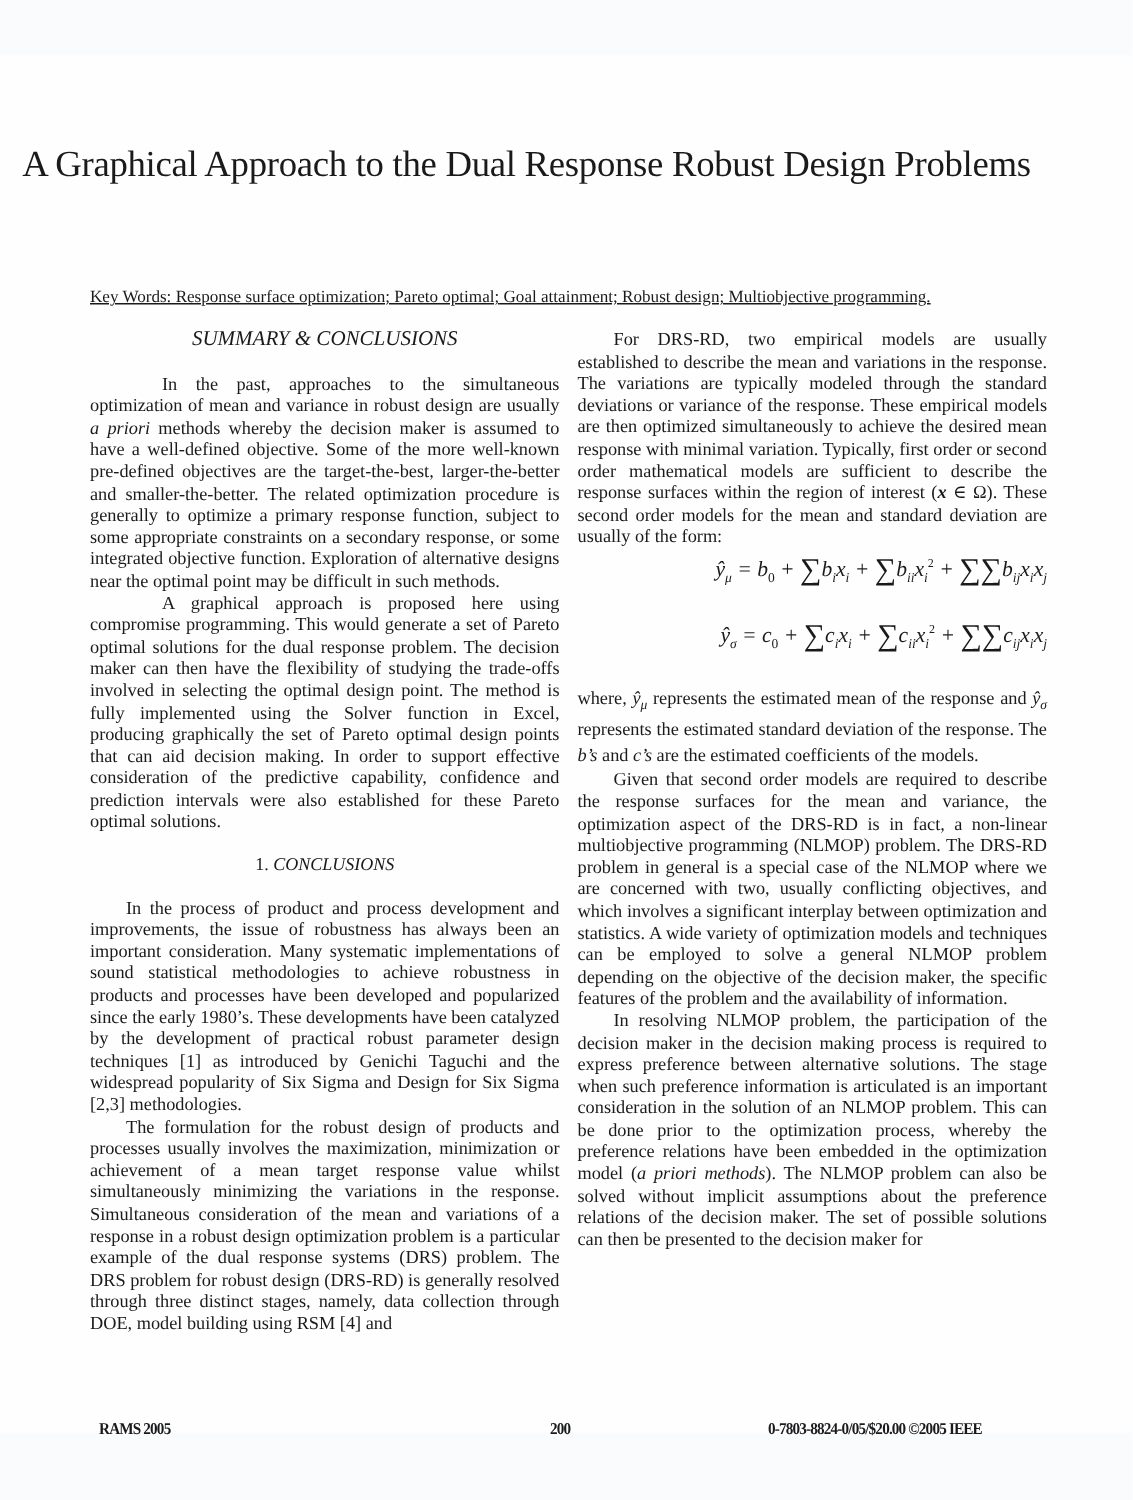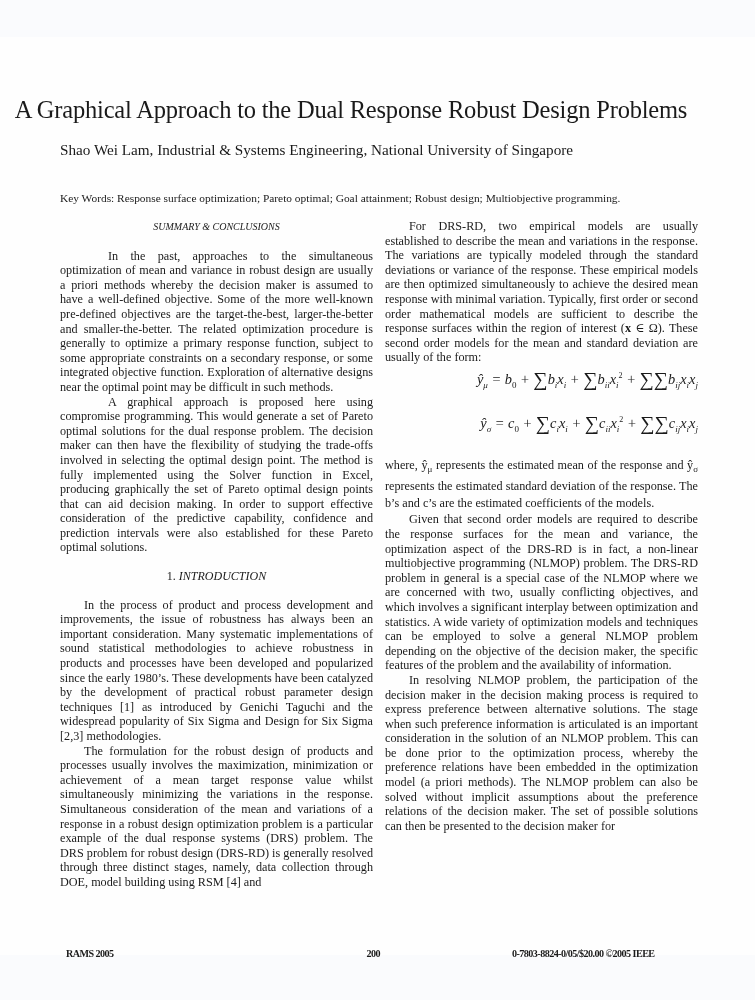--- a/index.html
+++ b/index.html
@@ -9,65 +9,64 @@
     font-family: "Liberation Serif", "DejaVu Serif", serif;
     color: #1a1a1a;
   }
   .band-top { position: absolute; left: 0; top: 0; width: 755px; height: 37px; background: #fafbfd; }
   .band-bottom { position: absolute; left: 0; top: 955px; width: 755px; height: 45px; background: #fafbfd; }
   .title {
     position: absolute; left: 0; top: 96px; width: 702px; text-align: center;
     font-size: 24.5px; letter-spacing: -0.2px; color: #1a1a1a;
   }
   .authors { position: absolute; left: 60px; top: 140px; font-size: 15.2px; line-height: 20px; }
-  .keywords { position: absolute; left: 60px; top: 192px; font-size: 11.4px; }
+  .keywords { position: absolute; left: 60px; top: 192px; font-size: 11.4px; text-decoration: underline; }
   .col {
     position: absolute; top: 220px; width: 313px;
     font-size: 12.2px; line-height: 14.6px; text-align: justify;
   }
   .col.left { left: 60px; }
   .col.right { left: 385px; top: 219px; }
   .col p { margin: 0; }
-  .sec-head { text-align: center; font-style: italic; margin: 0 0 14px 0 !important; font-size: 10px; }
+  .sec-head { text-align: center; font-style: italic; margin: 0 0 14px 0 !important; font-size: 14px; }
   .sec-head.intro { margin: 14px 0 14px 0 !important; font-size: 12px; }
   .ind { text-indent: 48px; }
   .ind2 { text-indent: 24px; }
   .eq {
     text-align: right; font-style: italic; font-size: 14.4px;
     margin: 4px 0 4px 30px; height: 40px; position: relative; white-space: nowrap;
   }
   .eq .sum { font-style: normal; font-size: 20px; position: relative; top: 2px; }
-  .ital { }
+  .ital { font-style: italic; }
   .footer {
     position: absolute; top: 947px; font-size: 11px; font-weight: bold;
     letter-spacing: -0.6px; transform: scaleX(0.92);
   }
   .f-left { left: 66px; transform-origin: left; }
   .f-mid { left: 366px; }
   .f-right { left: 512px; transform-origin: left; }
 </style>
 </head>
 <body>
 
 <div class="band-top"></div>
 <div class="band-bottom"></div>
 
 <div class="title">A Graphical Approach to the Dual Response Robust Design Problems</div>
 
 <div class="authors">
-  <div>Shao Wei Lam, Industrial &amp; Systems Engineering, National University of Singapore</div>
 </div>
 
 <div class="keywords">Key Words: Response surface optimization; Pareto optimal; Goal attainment; Robust design; Multiobjective programming.</div>
 
 <div class="col left">
   <p class="sec-head">SUMMARY &amp; CONCLUSIONS</p>
   <p class="ind"><span>In the past, approaches to the simultaneous optimization of mean and variance in robust design are usually </span><span class="ital">a priori</span><span> methods whereby the decision maker is assumed to have a well-defined objective. Some of the more well-known pre-defined objectives are the target-the-best, larger-the-better and smaller-the-better. The related optimization procedure is generally to optimize a primary response function, subject to some appropriate constraints on a secondary response, or some integrated objective function. Exploration of alternative designs near the optimal point may be difficult in such methods.</span></p>
   <p class="ind">A graphical approach is proposed here using compromise programming. This would generate a set of Pareto optimal solutions for the dual response problem. The decision maker can then have the flexibility of studying the trade-offs involved in selecting the optimal design point. The method is fully implemented using the Solver function in Excel, producing graphically the set of Pareto optimal design points that can aid decision making. In order to support effective consideration of the predictive capability, confidence and prediction intervals were also established for these Pareto optimal solutions.</p>
-  <p class="sec-head intro"><span style="font-style:normal">1. </span><span>INTRODUCTION</span></p>
+  <p class="sec-head intro"><span style="font-style:normal">1. </span><span>CONCLUSIONS</span></p>
   <p class="ind2">In the process of product and process development and improvements, the issue of robustness has always been an important consideration. Many systematic implementations of sound statistical methodologies to achieve robustness in products and processes have been developed and popularized since the early 1980’s. These developments have been catalyzed by the development of practical robust parameter design techniques [1] as introduced by Genichi Taguchi and the widespread popularity of Six Sigma and Design for Six Sigma [2,3] methodologies.</p>
   <p class="ind2">The formulation for the robust design of products and processes usually involves the maximization, minimization or achievement of a mean target response value whilst simultaneously minimizing the variations in the response. Simultaneous consideration of the mean and variations of a response in a robust design optimization problem is a particular example of the dual response systems (DRS) problem. The DRS problem for robust design (DRS-RD) is generally resolved through three distinct stages, namely, data collection through DOE, model building using RSM [4] and</p>
 </div>
 
 <div class="col right">
   <p class="ind2"><span>For DRS-RD, two empirical models are usually established to describe the mean and variations in the response. The variations are typically modeled through the standard deviations or variance of the response. These empirical models are then optimized simultaneously to achieve the desired mean response with minimal variation. Typically, first order or second order mathematical models are sufficient to describe the response surfaces within the region of interest (</span><span class="ital" style="font-weight:bold">x</span><span> ∈ Ω). These second order models for the mean and standard deviation are usually of the form:</span></p>
 
   <div class="eq">
     <span>ŷ</span><sub style="font-size:9px">μ</sub>
     = <span>b</span><sub style="font-size:9px;font-style:normal">0</sub>

